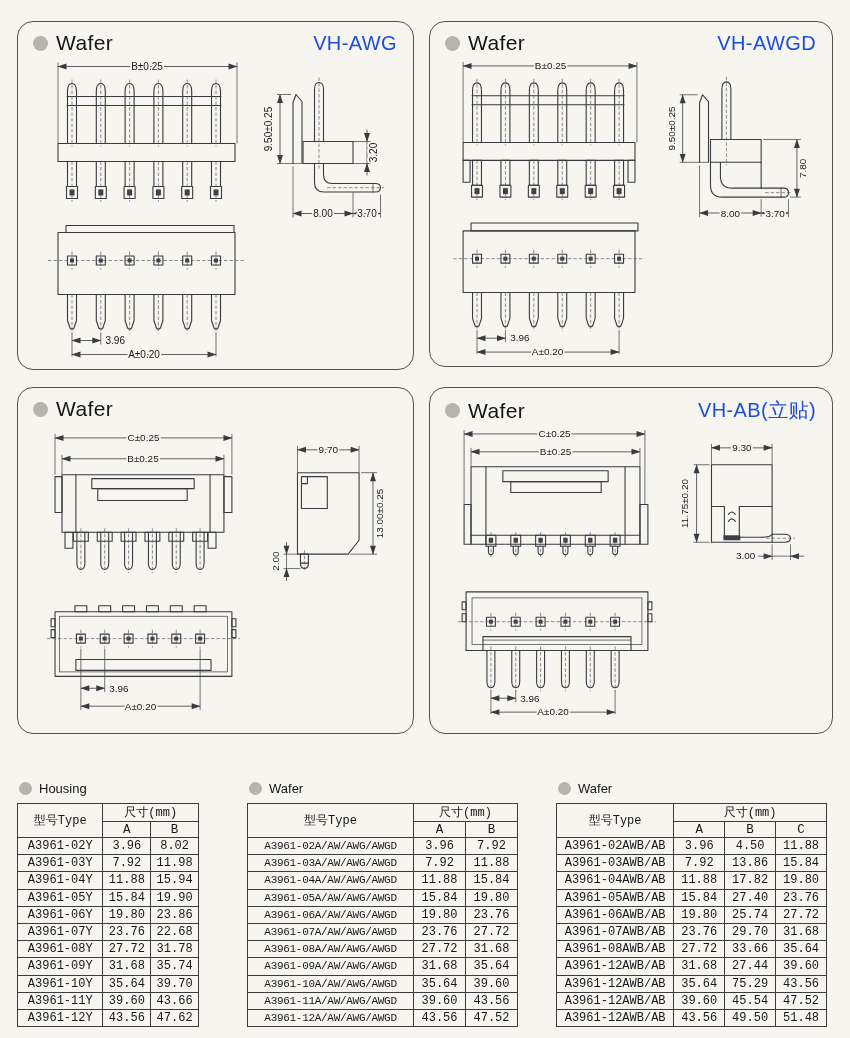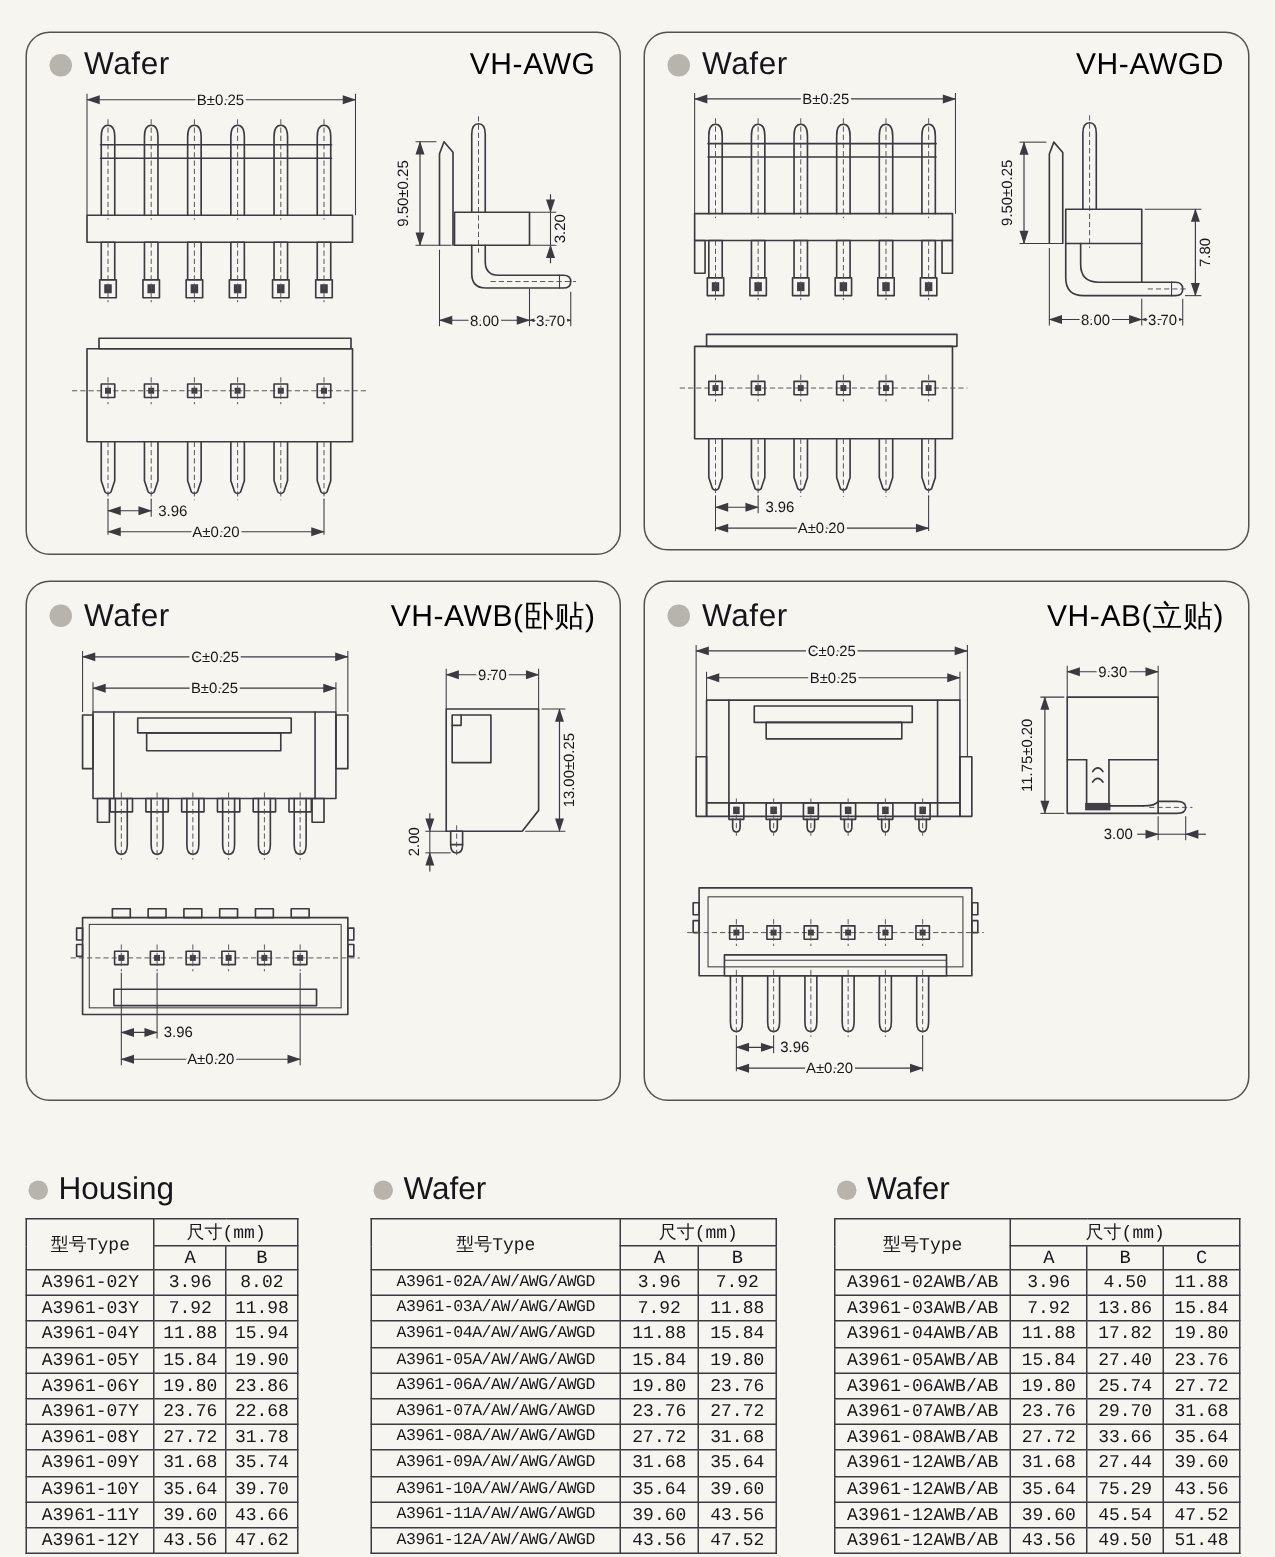--- a/index.html
+++ b/index.html
@@ -11,37 +11,37 @@
     position:absolute;border:1.6px solid #55524e;border-radius:16px;
     box-sizing:border-box;background:transparent;
   }
   .panel-head{
     position:absolute;top:9px;left:15px;right:16px;
     display:flex;align-items:center;gap:8px;
   }
   .bullet{width:15px;height:15px;border-radius:50%;background:#b7b4ae;flex:0 0 auto;}
   .bullet.small{width:13px;height:13px;}
   .panel-title{font-size:21px;letter-spacing:.4px;color:#15151a;}
-  .part-code{margin-left:auto;font-size:20px;letter-spacing:.4px;color:#000000;white-space:nowrap;}
+  .part-code{margin-left:auto;font-size:20px;letter-spacing:.4px;color:#1d4ed8;white-space:nowrap;}
   .panel svg{position:absolute;left:0;top:36px;}
 
   
   .ln{stroke:#3a3a40;stroke-width:1.1;fill:none;stroke-linejoin:round;stroke-linecap:round;}
   .lt{stroke:#3a3a40;stroke-width:.7;fill:none;}
   .dm{stroke:#3a3a40;stroke-width:.8;fill:none;}
   .cl{stroke:#52525a;stroke-width:.65;stroke-dasharray:3.5 2;fill:none;}
   .fill-dark{fill:#3f3f45;stroke:none;}
   svg text{
     font-family:"Liberation Sans",sans-serif;font-size:10px;fill:#17171c;
     paint-order:stroke;stroke:#f7f5f0;stroke-width:3.5px;stroke-linejoin:round;
   }
 
   
   .table-block{position:absolute;}
-  .tb-title{display:flex;align-items:center;gap:7px;font-size:21px;color:#15151a;margin:0 0 7px 2px;}
+  .tb-title{display:flex;align-items:center;gap:7px;font-size:13px;color:#15151a;margin:0 0 7px 2px;}
   table{border-collapse:collapse;border:1.8px solid #3b3b40;background:transparent;font-family:Liberation Mono, monospace;}
   th,td{border:1px solid #3b3b40;text-align:center;padding:0 2px;font-weight:400;}
   thead tr:first-child th{height:14px;font-size:12px;}
   thead tr:last-child th{height:15px;font-size:12.5px;}
   tbody td{height:16.2px;font-size:12px;white-space:nowrap;}
   #tb-wafer-mid tbody td.t{font-size:11px;letter-spacing:-.3px;}
   #tb-housing table{width:182px;} 
   #tb-housing .type-h{width:88px;} #tb-housing .num{width:46px;}
   #tb-wafer-mid table{width:271px;}
   #tb-wafer-mid .type-h{width:169px;} #tb-wafer-mid .num{width:50px;}
@@ -253,21 +253,20 @@
       <line class="dm" x1="46" y1="296" x2="189" y2="296" marker-start="url(#ar)" marker-end="url(#ar)"></line>
       <text x="117" y="299.4" text-anchor="middle">A±0.20</text>
     </g>
   </svg>
 </section>
 
 <section class="panel" id="panel-vh-awb" style="left:17px;top:387px;width:397px;height:347px">
   <div class="panel-head">
     <span class="bullet"></span>
     <span class="panel-title">Wafer</span>
-    <span class="part-code">VH-AWB(卧贴)</span>
   </div>
   <svg width="397" height="309" viewBox="0 0 397 311">
     <g>
       <line class="lt" x1="36" y1="10" x2="36" y2="51"></line>
         <line class="lt" x1="214" y1="10" x2="214" y2="51"></line>
       <line class="dm" x1="36" y1="14" x2="214" y2="14" marker-start="url(#ar)" marker-end="url(#ar)"></line>
       <text x="125" y="17.5" text-anchor="middle">C±0.25</text>
       <line class="lt" x1="43" y1="31" x2="43" y2="51"></line>
         <line class="lt" x1="206" y1="31" x2="206" y2="51"></line>
       <line class="dm" x1="43" y1="35" x2="206" y2="35" marker-start="url(#ar)" marker-end="url(#ar)"></line>

